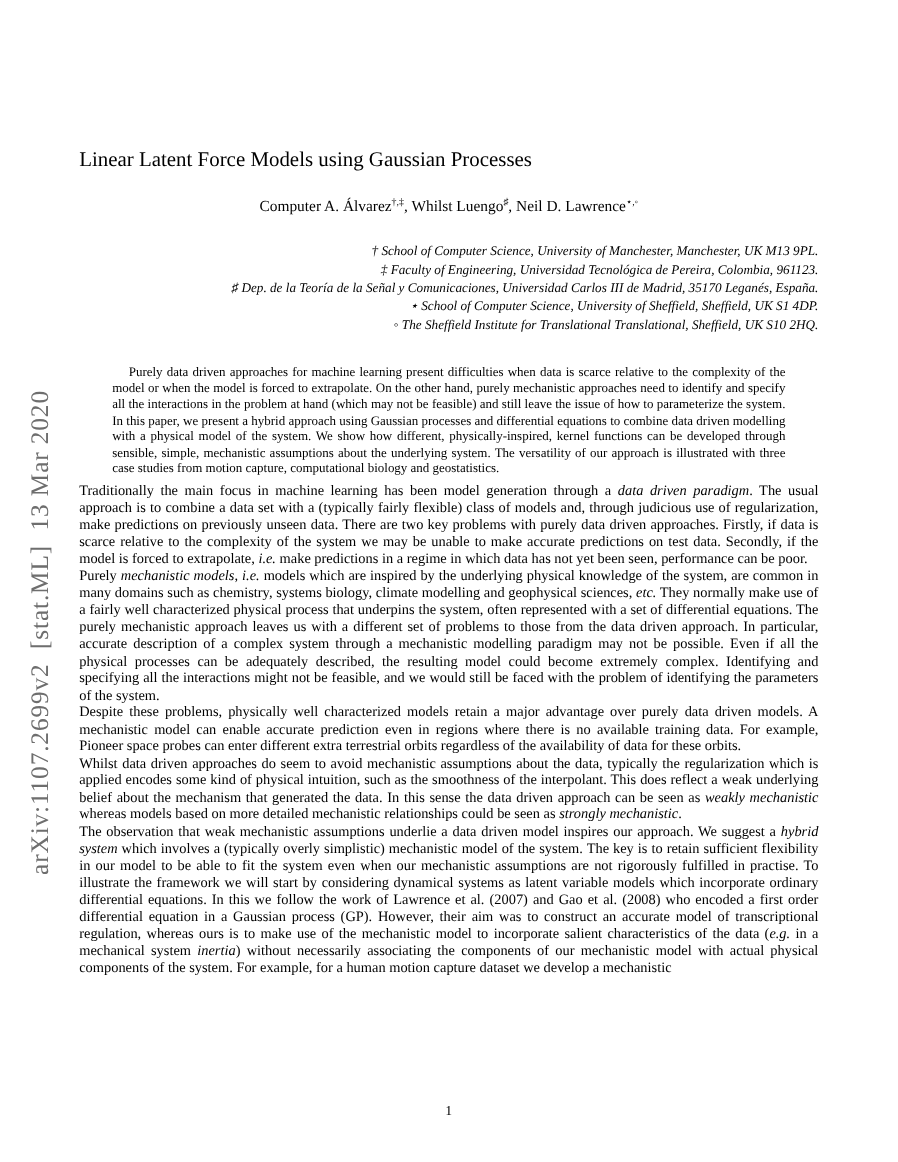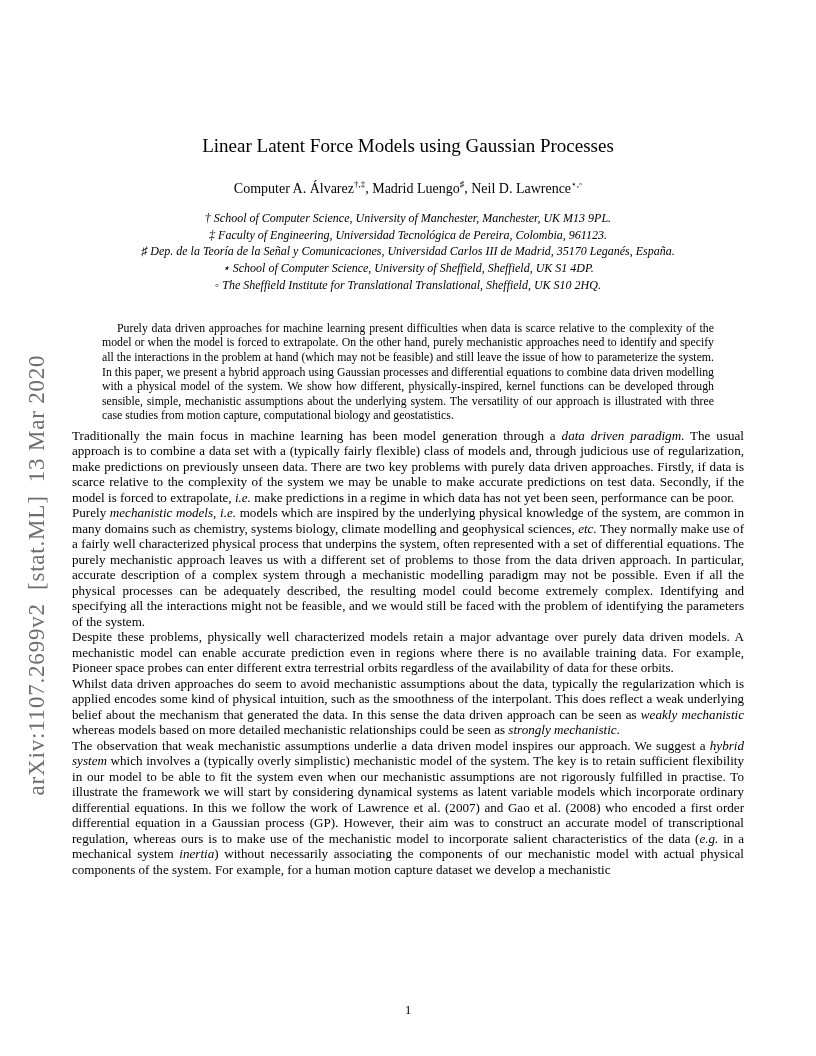--- a/index.html
+++ b/index.html
@@ -24,36 +24,35 @@
     transform: translate(-50%, -50%) rotate(-90deg);
     white-space: pre;
     font-size: 23px;
     letter-spacing: 0.8px;
     color: #6e6e6e;
     font-family: "Liberation Serif", serif;
   }
   .title {
     font-size: 19px;
     font-weight: normal;
-    text-align: center;
     line-height: 1.25;
   }
   .authors {
     margin-top: 23px;
     text-align: center;
     font-size: 14px;
   }
   .authors sup {
     font-size: 9px;
     vertical-align: super;
     line-height: 0;
   }
   .affiliations {
-    margin-top: 13px;
-    text-align: center;
+    margin-top: 23px;
+    text-align: right;
     font-style: italic;
     font-size: 12px;
     line-height: 16.8px;
   }
   .abstract {
     margin-top: 27px;
     padding: 0 30px;
   }
   .abstract-heading {
     text-align: center;
@@ -96,21 +95,21 @@
 </style>
 </head>
 <body>
 
 <div class="arxiv-stamp">arXiv:1107.2699v2  [stat.ML]  13 Mar 2020</div>
 
 <div class="page">
 
   <h1 class="title">Linear Latent Force Models using Gaussian Processes</h1>
 
-  <div class="authors"><span>Computer A. Álvarez</span><sup>†,‡</sup>, <span>Madrid Luengo</span><sup>♯</sup>, <span>Neil D. Lawrence</span><sup>⋆,◦</sup></div>
+  <div class="authors"><span>Computer A. Álvarez</span><sup>†,‡</sup>, <span>Whilst Luengo</span><sup>♯</sup>, <span>Neil D. Lawrence</span><sup>⋆,◦</sup></div>
 
   <div class="affiliations">
       <div class="affiliation">† School of Computer Science, University of Manchester, Manchester, UK M13 9PL.</div>
       <div class="affiliation">‡ Faculty of Engineering, Universidad Tecnológica de Pereira, Colombia, 961123.</div>
       <div class="affiliation">♯ Dep. de la Teoría de la Señal y Comunicaciones, Universidad Carlos III de Madrid, 35170 Leganés, España.</div>
       <div class="affiliation">⋆ School of Computer Science, University of Sheffield, Sheffield, UK S1 4DP.</div>
       <div class="affiliation">◦ The Sheffield Institute for Translational Translational, Sheffield, UK S10 2HQ.</div>
     </div>
 
   <div class="abstract">

